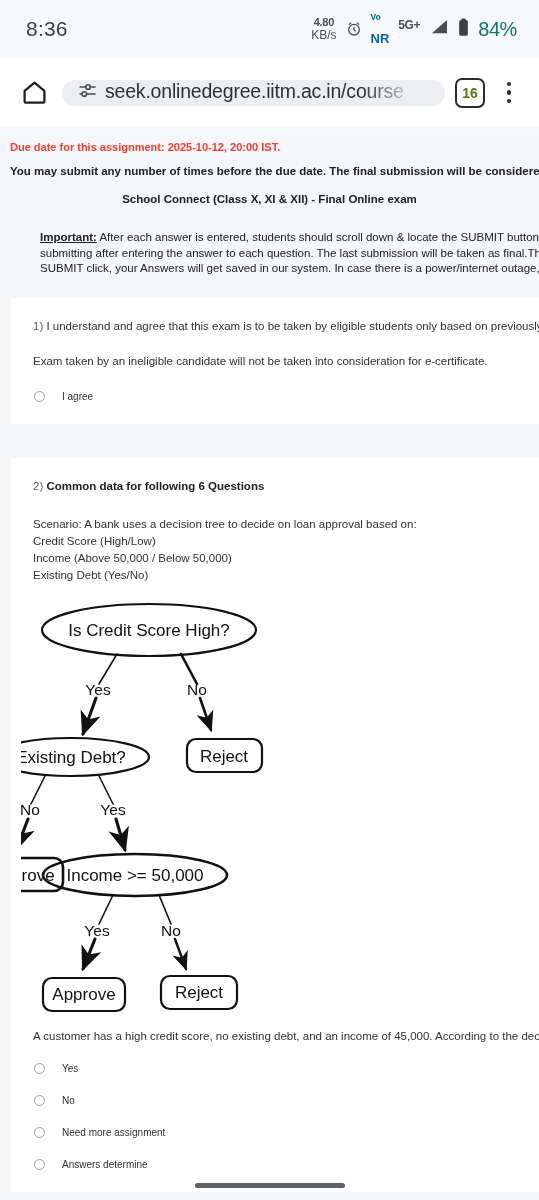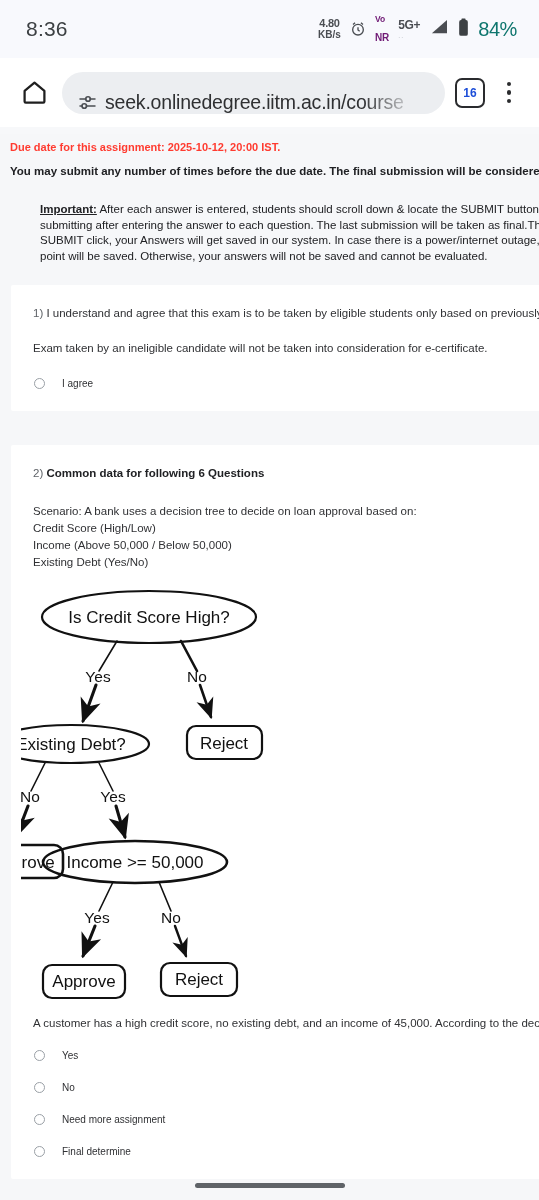--- a/index.html
+++ b/index.html
@@ -15,53 +15,53 @@
   .statusbar {
     position: absolute; top: 0; left: 0; width: 539px; height: 58px;
     background: #f8f9fd;
     display: flex; align-items: center; justify-content: space-between;
     padding: 0 22px 0 26px;
   }
   .sb-clock { font-size: 21px; color: #3c4043; letter-spacing: .2px; }
   .sb-right { display: flex; align-items: center; gap: 9px; }
   .sb-net { display: flex; flex-direction: column; align-items: center; line-height: 1; color: #4a4d52; }
   .sb-net .n1 { font-size: 11px; font-weight: bold; letter-spacing: -.3px; }
-  .sb-net .n2 { font-size: 10px; font-weight: bold; margin-top: 1px; }
+  .sb-net .n2 { font-size: 12px; font-weight: normal; margin-top: 1px; }
   .sb-alarm { width: 16px; height: 16px; }
-  .sb-vonr { display: flex; flex-direction: column; align-items: flex-start; line-height: 1; color: #701a75; gap: 9px; }
+  .sb-vonr { display: flex; flex-direction: column; align-items: flex-start; line-height: 1; color: #0369a1; gap: 9px; }
   .sb-vonr .v1 { font-size: 8.5px; font-weight: bold; }
-  .sb-vonr .v2 { font-size: 10px; font-weight: bold; margin-top: 1px; }
+  .sb-vonr .v2 { font-size: 13px; font-weight: bold; margin-top: 1px; }
   .sb-5g { display: flex; flex-direction: column; align-items: flex-start; line-height: 1; color: #4a4d52; }
   .sb-5g .g1 { font-size: 12px; font-weight: bold; letter-spacing: -.4px; }
   .sb-5g .g2 { font-size: 7px; color: #b9bcc2; margin-top: 1px; letter-spacing: 1px; }
   .sb-batt { font-size: 20px; color: #0f766e; letter-spacing: -.4px; }
 
   
   .browserbar {
     position: absolute; top: 58px; left: 0; width: 539px; height: 69px;
     background: #ffffff;
     display: flex; align-items: center; padding: 0 14px 0 14px;
   }
   .home-btn { width: 40px; height: 40px; display: flex; align-items: center; justify-content: center; flex: 0 0 auto; }
   .omnibox {
-    flex: 1 1 auto; height: 42px; margin-left: 8px; margin-right: 10px;
+    flex: 1 1 auto; height: 26px; margin-left: 8px; margin-right: 10px;
     background: #eceef1; border-radius: 21px;
-    display: flex; align-items: flex-end; padding: 0 6px 0 14px; overflow: hidden;
+    display: flex; align-items: flex-start; padding: 0 6px 0 14px; overflow: hidden;
   }
   .omni-icon { flex: 0 0 auto; width: 22px; height: 22px; display: flex; align-items: center; justify-content: center; }
   .omni-url {
     margin-left: 7px; font-size: 19.5px; color: #2f3032; white-space: nowrap;
     overflow: hidden; letter-spacing: -.2px;
     -webkit-mask-image: linear-gradient(to right, #000 86%, rgba(0,0,0,.25) 100%);
     mask-image: linear-gradient(to right, #000 86%, rgba(0,0,0,.25) 100%);
   }
   .tabs-btn {
     flex: 0 0 auto; width: 30px; height: 30px; border: 2.4px solid #2a2b2e; border-radius: 7px;
     display: flex; align-items: center; justify-content: center;
-    font-size: 12px; font-weight: bold; color: #1d4ed8; margin-right: 8px;
+    font-size: 14px; font-weight: bold; color: #4d7c0f; margin-right: 8px;
   }
   .menu-btn { flex: 0 0 auto; width: 32px; height: 36px; display: flex; flex-direction: column;
               align-items: center; justify-content: center; gap: 4px; }
   .menu-btn i { display: block; width: 4.5px; height: 4.5px; border-radius: 50%; background: #2a2b2e; }
 
   
   .page {
     position: absolute; top: 134px; left: 0; width: 539px; height: 1073px;
     background: #f6f7f9; overflow: hidden;
   }
@@ -181,27 +181,27 @@
         <i></i>
     </div>
   </div>
 
   <div class="page">
     <div class="inner">
 
       <div class="banner">
         <div class="due">Due date for this assignment: 2025-10-12, 20:00 IST.</div>
         <div class="submitnote">You may submit any number of times before the due date. The final submission will be considered for grading.</div>
+        <div class="examtitle">School Connect (Class X, XI &amp; XII) - Final Online exam</div>
       </div>
 
       <div class="important">
         <span><u>Important:</u><span> After each answer is entered, students should scroll down &amp; locate the SUBMIT button &amp; click on it. You </span></span><br>
         <span>submitting after entering the answer to each question. The last submission will be taken as final.This is very importa</span><br>
         <span>SUBMIT click, your Answers will get saved in our system. In case there is a power/internet outage, the answers </span><br>
-        <span>point will be saved. Otherwise, your answers will not be saved and cannot be evaluated.</span>
       </div>
 
       <div class="card" style="margin-top:21px">
         <div class="q-text">
           <span class="q-num">1)</span>
           <span>I understand and agree that this exam is to be taken by eligible students only based on previously communicated criteria.</span>
         </div>
         <div class="q-sub">Exam taken by an ineligible candidate will not be taken into consideration for e-certificate.</div>
         <div class="opt">
           <span class="radio"></span>
@@ -294,21 +294,21 @@
         <div class="opt">
           <span class="radio"></span>
           <span class="opt-label">No</span>
         </div>
         <div class="opt">
           <span class="radio"></span>
           <span class="opt-label">Need more assignment</span>
         </div>
         <div class="opt">
           <span class="radio"></span>
-          <span class="opt-label">Final determine</span>
+          <span class="opt-label">Answers determine</span>
         </div>
       </div>
 
     </div>
   </div>
 
   <div class="home-ind"></div>
 </div>
 
 </body></html>

